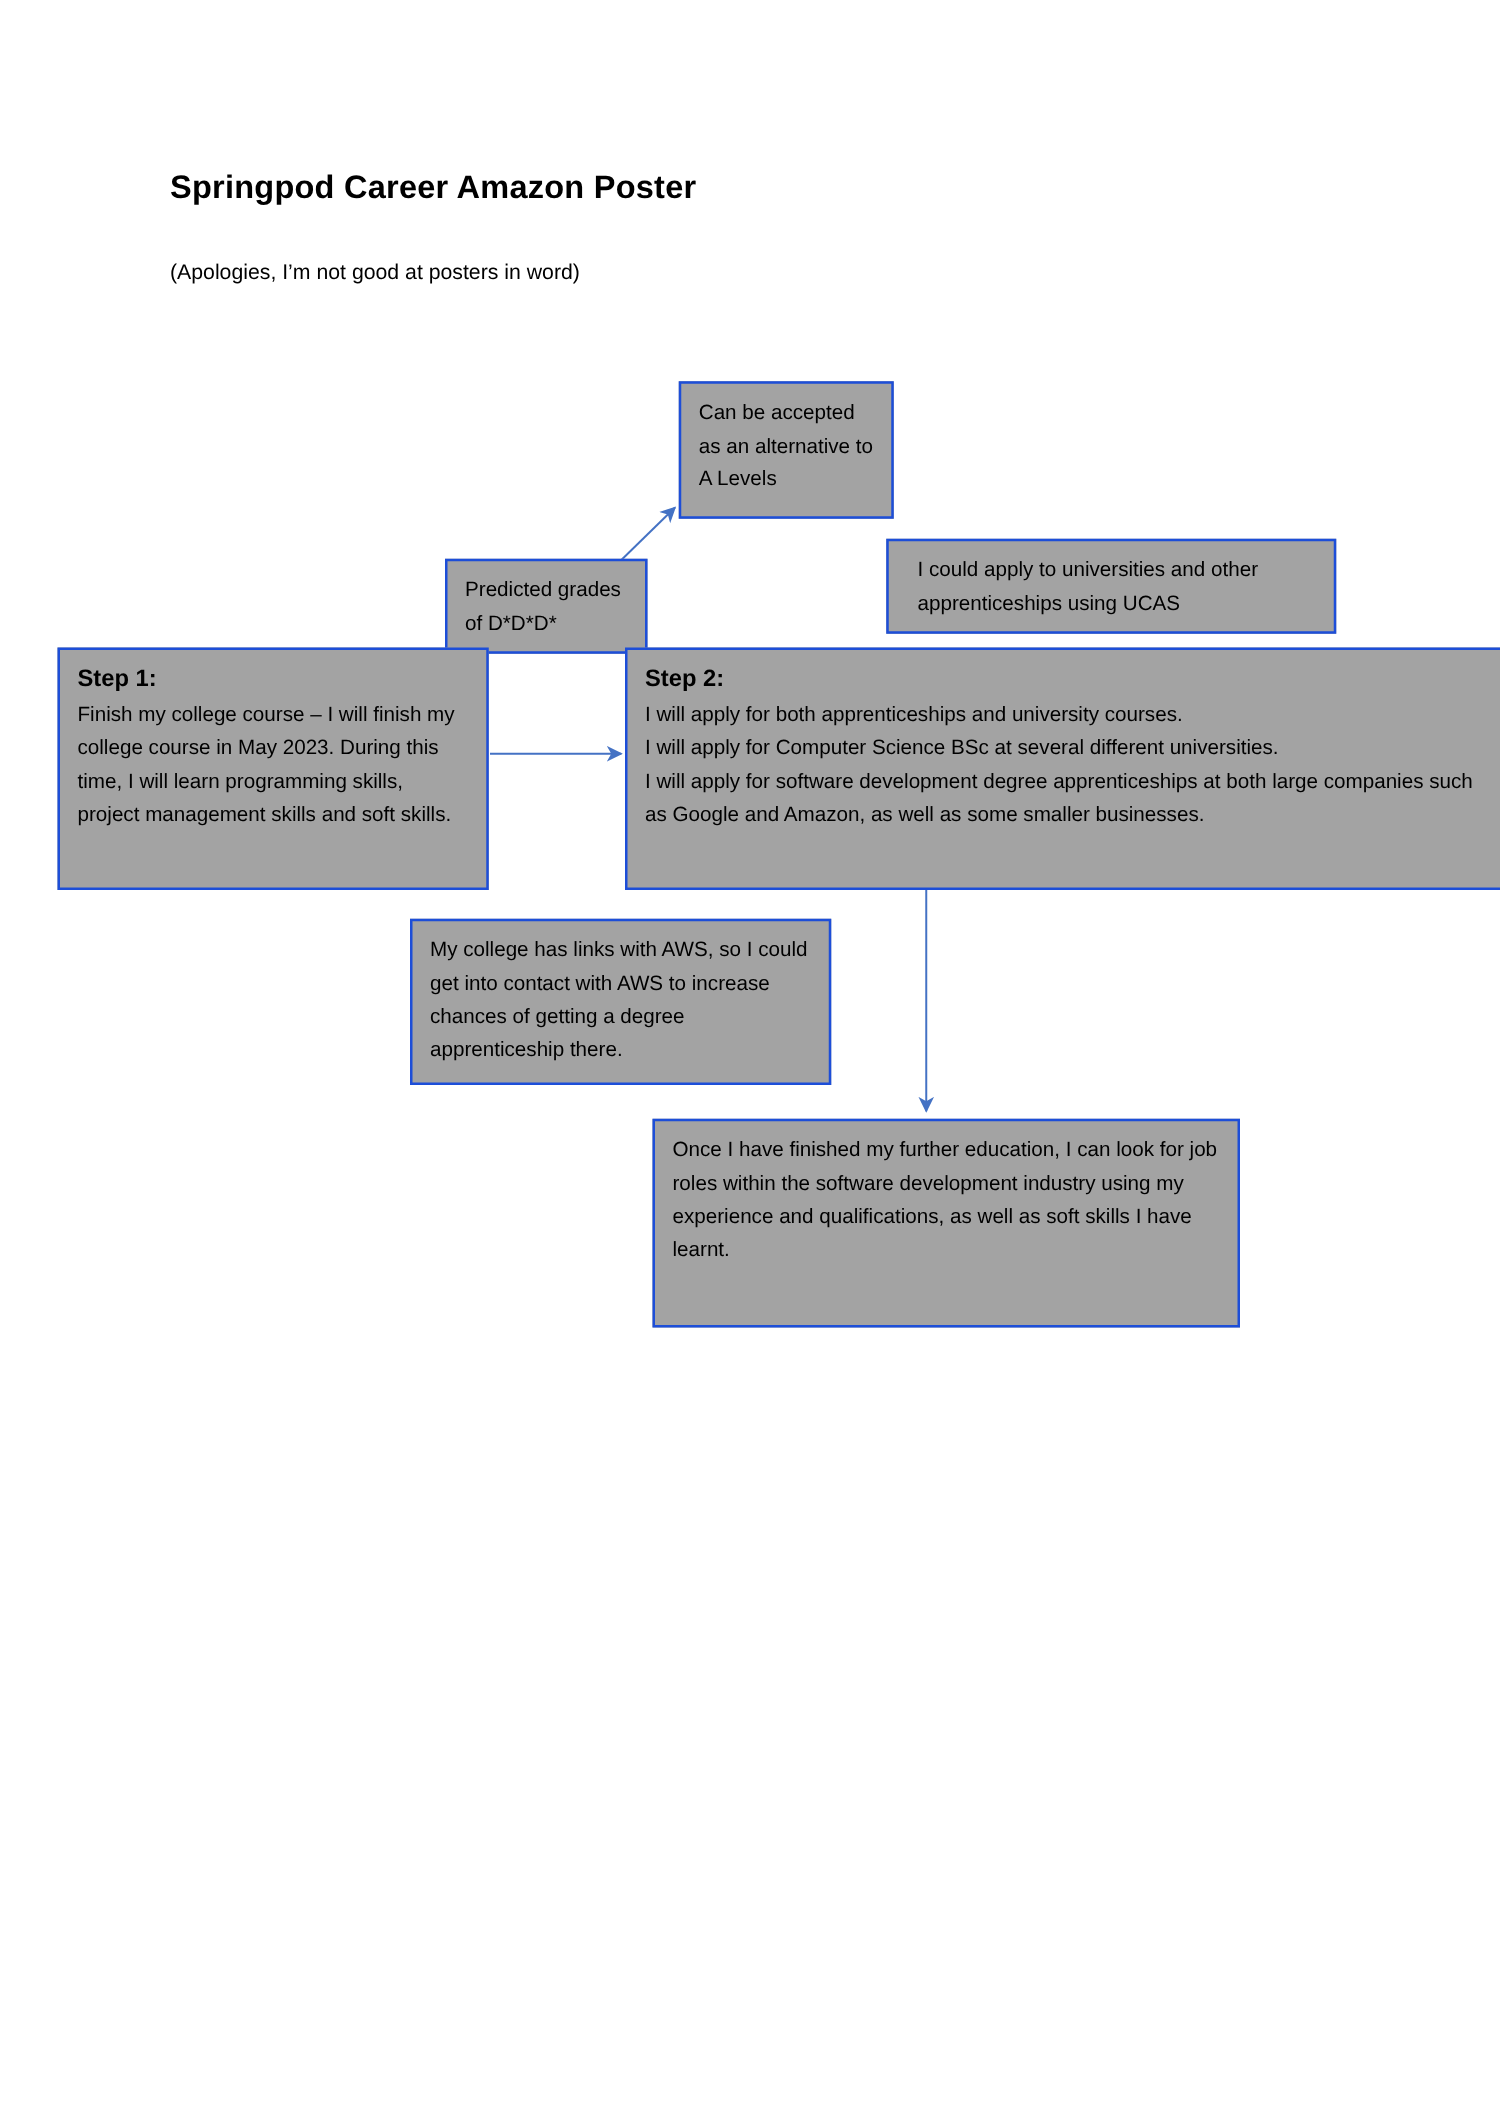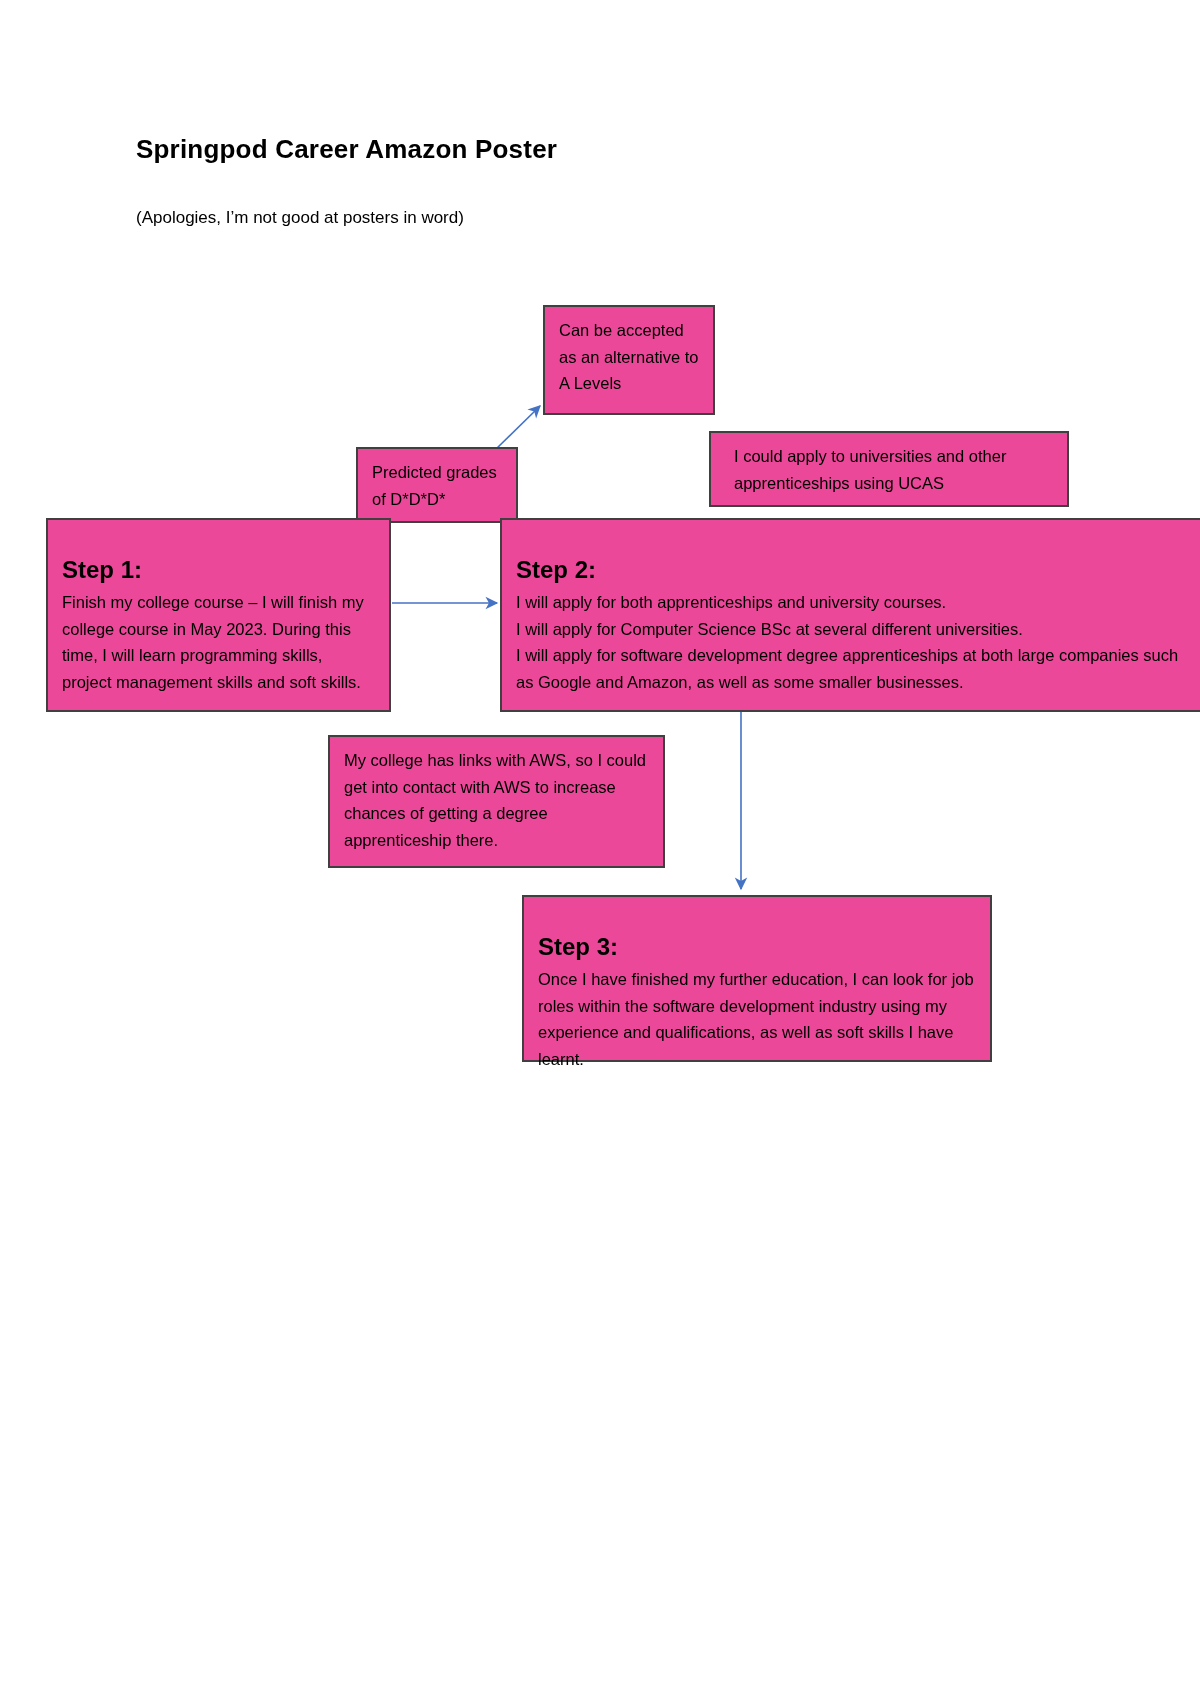--- a/index.html
+++ b/index.html
@@ -32,34 +32,33 @@
     position: absolute;
     left: 136px;
     top: 208px;
     font-size: 17px;
     white-space: nowrap;
   }
   
   .box {
     position: absolute;
     box-sizing: border-box;
-    border: 2px solid #404040;
-    background: #ec4899;
+    border: 2px solid #1d4ed8;
+    background: #a3a3a3;
     font-size: 16.5px;
     line-height: 1.62;
     padding: 10px 14px 8px 14px;
     z-index: 5;
   }
   .box .step-head {
     display: block;
-    font-size: 24px;
+    font-size: 19px;
     font-weight: bold;
     line-height: 1.45;
     margin-bottom: 1px;
-    margin-top: 23px;
   }
   .box .body-text {
     display: block;
     white-space: pre-line;
   }
   
   #box-alternative   { left: 543px; top: 305px;  width: 172px;  height: 110px; }
   #box-predicted     { left: 356px; top: 447px;  width: 162px;  height: 76px;  }
   #box-ucas          { left: 709px; top: 431px;  width: 360px;  height: 76px; padding-left: 23px;  }
   #box-step1         { left: 46px;  top: 518px;  width: 345px;  height: 194px; z-index: 6;}
@@ -129,17 +128,16 @@
 I will apply for Computer Science BSc at several different universities.
 I will apply for software development degree apprenticeships at both large companies such as Google and Amazon, as well as some smaller businesses.</span>
   </div>
 
   <div class="box" id="box-aws">
     <span class="body-text">My college has links with AWS, so I could get into contact with AWS to increase chances of getting a degree apprenticeship there.</span>
   </div>
 
 
   <div class="box" id="box-step3">
-    <span class="step-head">Step 3:</span>
     <span class="body-text">Once I have finished my further education, I can look for job roles within the software development industry using my experience and qualifications, as well as soft skills I have learnt.</span>
   </div>
 
 </div>
 
 </body></html>

